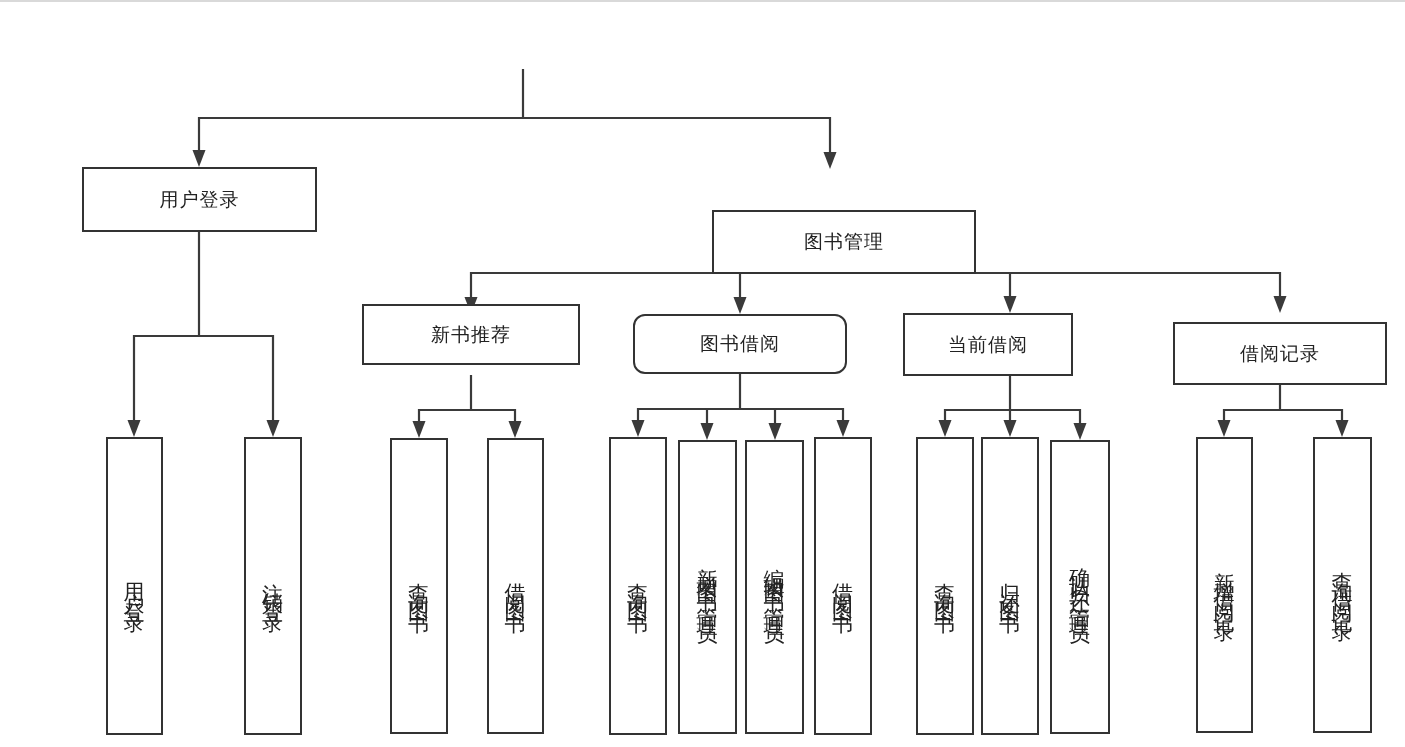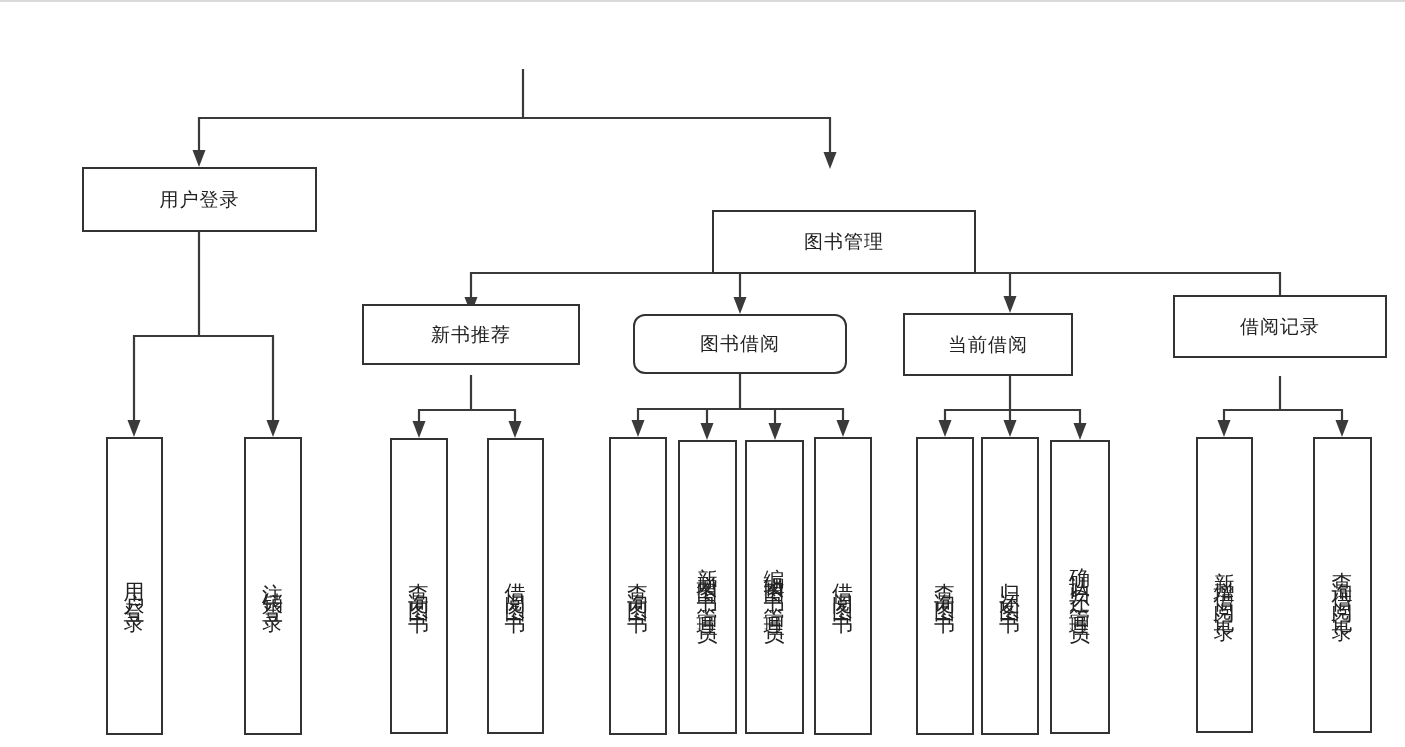--- a/index.html
+++ b/index.html
@@ -125,21 +125,21 @@
     <polygon class="ctri" points="1335.5,420 1348.5,420 1342,437"></polygon>
   </svg>
 
 
   <div class="node" style="left:82px;top:167px;width:235px;height:65px;">用户登录</div>
   <div class="node" style="left:712px;top:169px;width:264px;height:64px;margin-top:41px;">图书管理</div>
 
   <div class="node" style="left:362px;top:304px;width:218px;height:61px;">新书推荐</div>
   <div class="node" style="left:633px;top:314px;width:214px;height:60px;border-radius:12px;">图书借阅</div>
   <div class="node" style="left:903px;top:313px;width:170px;height:63px;">当前借阅</div>
-  <div class="node" style="left:1173px;top:295px;width:214px;height:63px;">借阅记录</div>
+  <div class="node" style="left:1173px;top:322px;width:214px;height:63px;">借阅记录</div>
 
   <div class="leaf" style="left:106px;top:437px;width:57px;height:298px;">用户登录</div>
   <div class="leaf" style="left:244px;top:437px;width:58px;height:298px;">注销登录</div>
 
   <div class="leaf" style="left:390px;top:438px;width:58px;height:296px;">查询图书</div>
   <div class="leaf" style="left:487px;top:438px;width:57px;height:296px;">借阅图书</div>
 
   <div class="leaf" style="left:609px;top:437px;width:58px;height:298px;">查询图书</div>
   <div class="leaf" style="left:678px;top:440px;width:59px;height:294px;letter-spacing:8px;">新增图书（管理员）</div>
   <div class="leaf" style="left:745px;top:440px;width:59px;height:294px;letter-spacing:8px;">编辑图书（管理员）</div>

